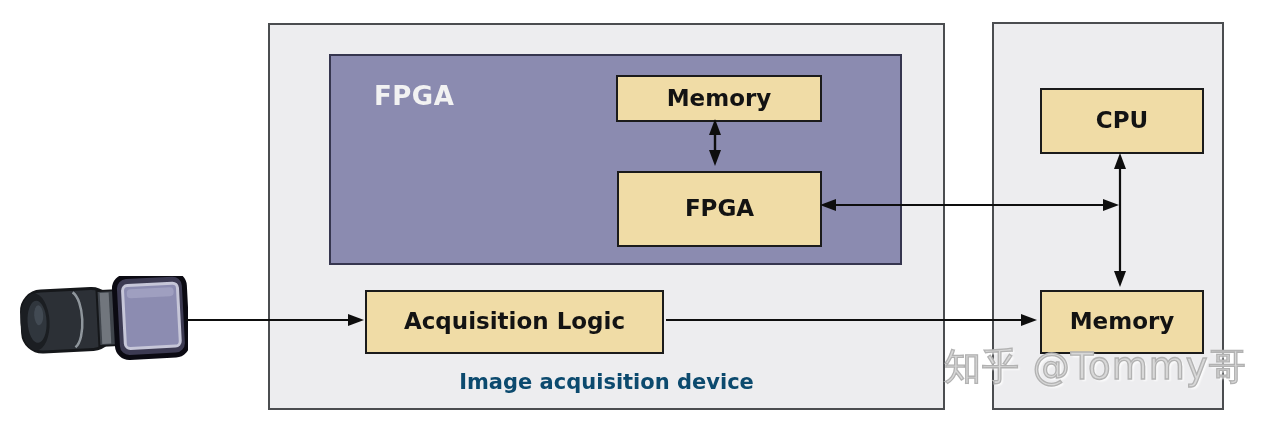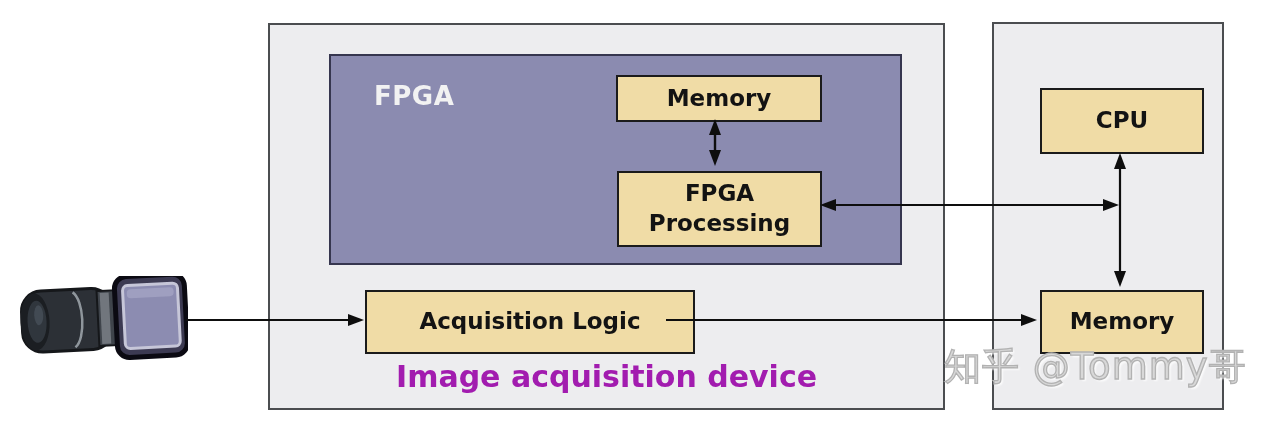--- a/index.html
+++ b/index.html
@@ -47,30 +47,30 @@
     font-size: 23px; font-weight: 600;
     color: #131313;
     text-align: center;
     line-height: 1.3;
     z-index: 2;
   }
   
   .fpga-memory     { left: 285px; top: 19px;  width: 206px; height: 47px; }
   .fpga-processing { left: 286px; top: 115px; width: 205px; height: 76px; }
   
-  .acquisition-logic { left: 95px; top: 265px; width: 330px; height: 64px; }
+  .acquisition-logic { left: 95px; top: 265px; width: 299px; height: 64px; }
   
   .cpu-node         { left: 46px; top: 64px;  width: 164px; height: 66px; }
   .host-memory-node { left: 46px; top: 266px; width: 164px; height: 64px; }
   .container-label {
     position: absolute;
     left: 0; right: 0; bottom: 14px;
     text-align: center;
-    font-size: 30px; font-weight: 600;
-    color: #a21caf;
+    font-size: 21px; font-weight: 600;
+    color: #0c4a6e;
   }
   .arrow-layer {
     position: absolute;
     left: 0; top: 0; width: 1280px; height: 425px;
     z-index: 5;
     pointer-events: none;
   }
   .camera-wrap {
     position: absolute;
     left: 12px; top: 276px;
@@ -121,21 +121,20 @@
   </div>
 
   <div class="container-box device-box">
     <div class="fpga-box">
       <div class="fpga-title">FPGA</div>
       <div class="node fpga-memory">
         <span>Memory</span>
       </div>
       <div class="node fpga-processing">
         <span>FPGA</span>
-        <span>Processing</span>
       </div>
     </div>
     <div class="node acquisition-logic">
       <span>Acquisition Logic</span>
     </div>
     <div class="container-label">Image acquisition device</div>
   </div>
 
   <div class="container-box host-box">
     <div class="node cpu-node">

